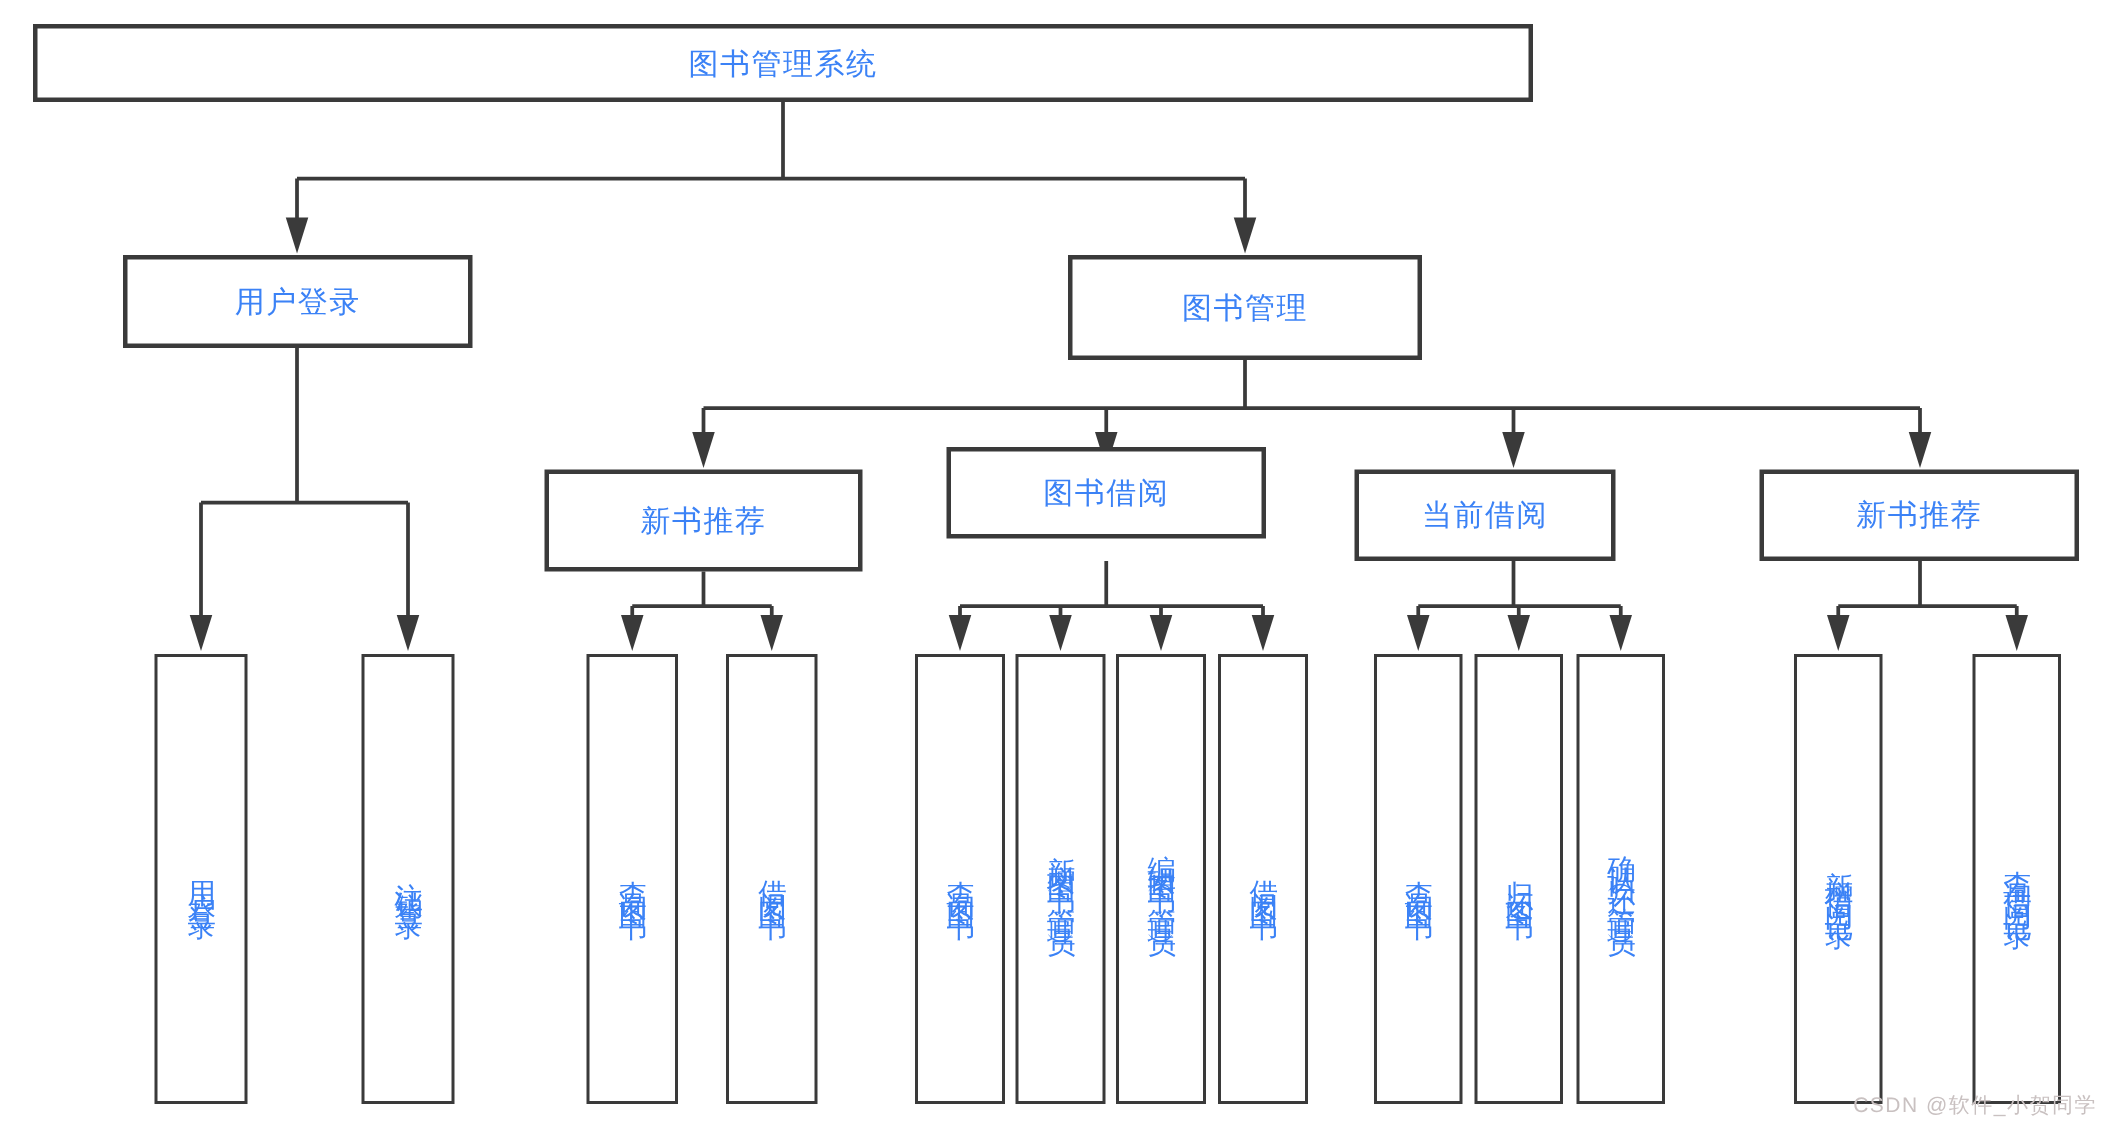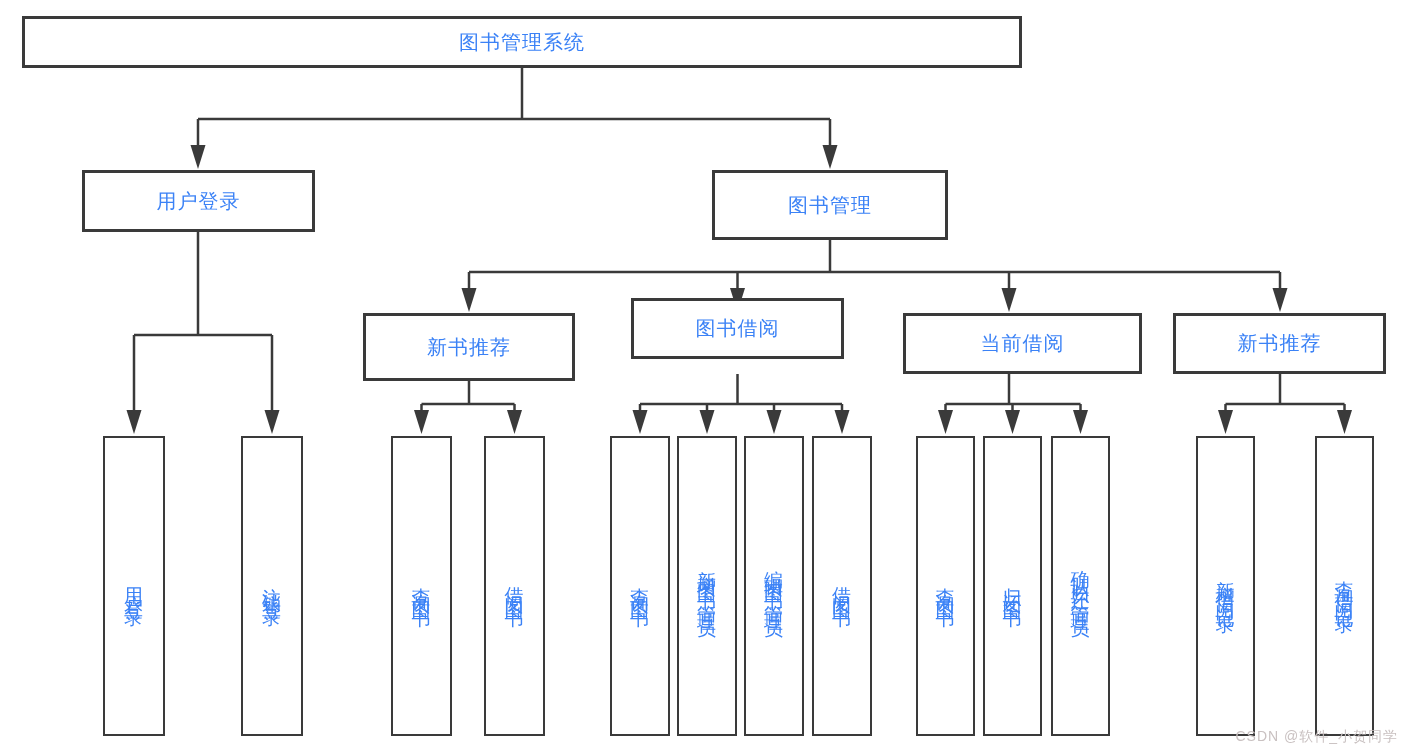--- a/index.html
+++ b/index.html
@@ -130,21 +130,21 @@
     </g>
   </svg>
 
   <div class="node hbox" style="left:22px; top:16px; width:1000px; height:52px;">图书管理系统</div>
 
   <div class="node hbox" style="left:82px; top:170px; width:233px; height:62px;">用户登录</div>
   <div class="node hbox" style="left:712px; top:170px; width:236px; height:70px;">图书管理</div>
 
   <div class="node hbox" style="left:363px; top:313px; width:212px; height:68px;">新书推荐</div>
   <div class="node hbox" style="left:631px; top:298px; width:213px; height:61px;">图书借阅</div>
-  <div class="node hbox" style="left:903px; top:313px; width:239px; height:61px;">当前借阅</div>
+  <div class="node hbox" style="left:903px; top:313px; width:174px; height:61px;">当前借阅</div>
   <div class="node hbox" style="left:1173px; top:313px; width:213px; height:61px;">新书推荐</div>
 
   <div class="node vbox" style="left:103px; top:436px; width:62px; height:300px;">用户登录</div>
   <div class="node vbox" style="left:241px; top:436px; width:62px; height:300px;">注销登录</div>
 
   <div class="node vbox" style="left:391px; top:436px; width:61px; height:300px;">查询图书</div>
   <div class="node vbox" style="left:484px; top:436px; width:61px; height:300px;">借阅图书</div>
 
   <div class="node vbox" style="left:610px; top:436px; width:60px; height:300px;">查询图书</div>
   <div class="node vbox" style="left:677px; top:436px; width:60px; height:300px;">新增图书（管理员）</div>

